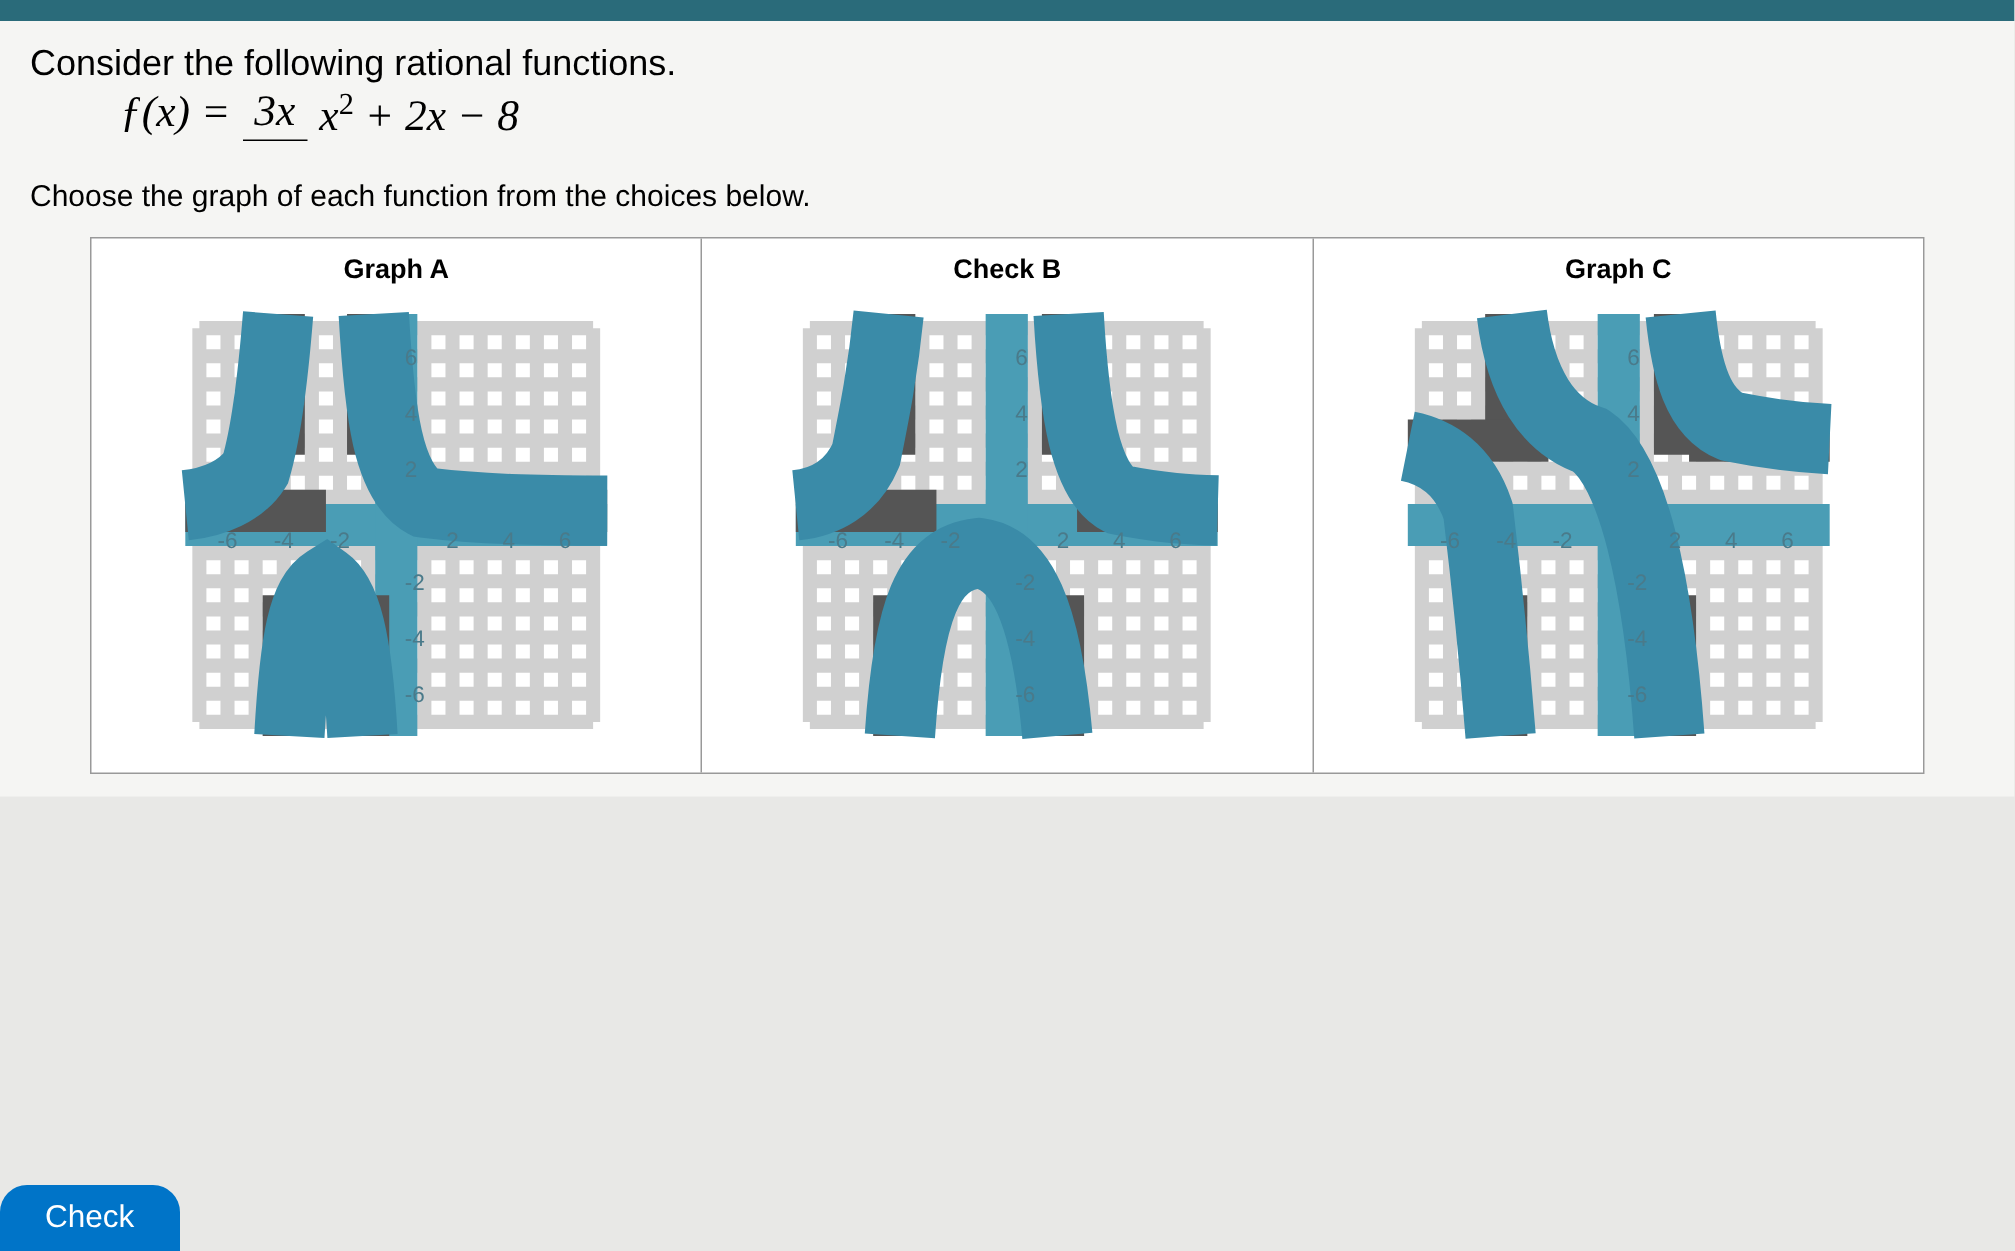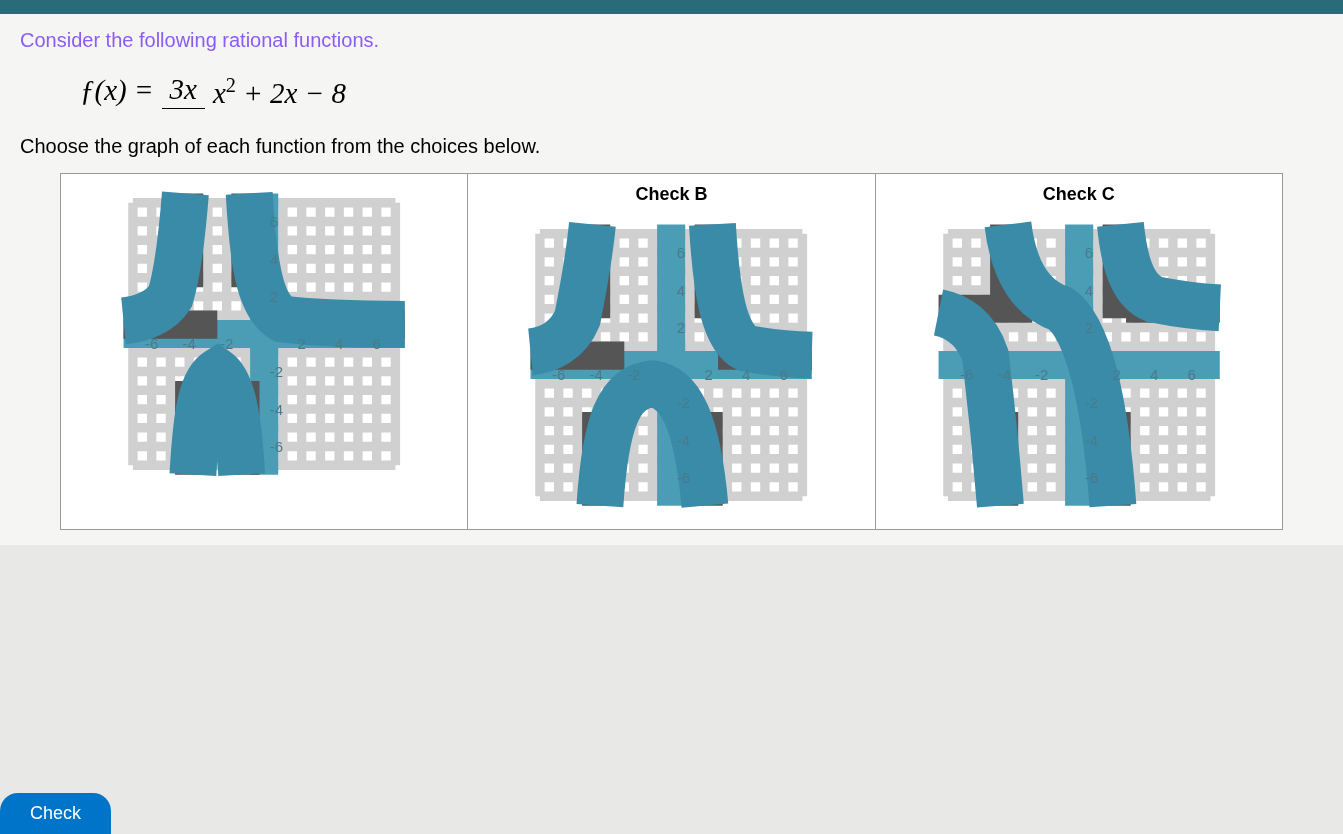--- a/index.html
+++ b/index.html
@@ -13,23 +13,22 @@
     .top-bar {
       background: #2a6b7a;
       height: 14px;
       width: 100%;
     }
     .content {
       padding: 15px 20px;
       background: #f5f5f3;
     }
     .instruction {
-      font-size: 20px;
-      color: #8b5cf6;
-      margin-bottom: 20px;
+      font-size: 24px;
+      color: #000000;
     }
     .equations {
       padding-left: 60px;
       margin-bottom: 25px;
     }
     .equation {
       display: flex;
       align-items: center;
       margin-bottom: 15px;
       font-family: 'Times New Roman', serif;
@@ -85,21 +84,21 @@
     }
     .check-btn {
       position: absolute;
       bottom: 0;
       left: 0;
       background: #0074c8;
       color: #fff;
       border: none;
       border-radius: 18px 18px 0 0;
       padding: 10px 30px;
-      font-size: 18px;
+      font-size: 21px;
       cursor: pointer;
     }
     .grid-line { stroke: #d0d0d0; stroke-width: 0.5; }
     .axis { stroke: #4a9db5; stroke-width: 1.5; }
     .curve { stroke: #3a8ba8; stroke-width: 2.5; fill: none; }
     .asymptote { stroke: #555; stroke-width: 1.5; stroke-dasharray: 5,5; fill:none;}
     .tick-label { font-size: 11px; fill: #4a7a8a; font-family: Arial; }
   </style>
 </head>
 <body>
@@ -118,20 +117,21 @@
         <span class="frac-den"><i>x</i><span class="sup">2</span> + 2<i>x</i> − 8</span>
       </span>
     </div>
   </div>
 
   <p class="sub-instruction">Choose the graph of each function from the choices below.</p>
 
   <div class="graphs-container">
 
     <div class="graph-panel">
+      <div class="graph-title">Graph A</div>
       <svg class="graph-svg" viewBox="-8 -8 16 16">
         <g transform="scale(1,-1)">
           <g>
             <line class="grid-line" x1="-7" y1="-7" x2="-7" y2="7"></line>
               <line class="grid-line" x1="-6" y1="-7" x2="-6" y2="7"></line>
               <line class="grid-line" x1="-5" y1="-7" x2="-5" y2="7"></line>
               <line class="grid-line" x1="-4" y1="-7" x2="-4" y2="7"></line>
               <line class="grid-line" x1="-3" y1="-7" x2="-3" y2="7"></line>
               <line class="grid-line" x1="-2" y1="-7" x2="-2" y2="7"></line>
               <line class="grid-line" x1="-1" y1="-7" x2="-1" y2="7"></line>
@@ -237,21 +237,21 @@
             <text x="0.3" y="-3.7" font-size="0.8">4</text>
             <text x="0.3" y="-1.7" font-size="0.8">2</text>
             <text x="0.3" y="2.3" font-size="0.8">-2</text>
             <text x="0.3" y="4.3" font-size="0.8">-4</text>
             <text x="0.3" y="6.3" font-size="0.8">-6</text>
         </g>
       </svg>
     </div>
 
     <div class="graph-panel">
-      <div class="graph-title">Check C</div>
+      <div class="graph-title">Graph C</div>
       <svg class="graph-svg" viewBox="-8 -8 16 16">
         <g transform="scale(1,-1)">
           <g>
             <line class="grid-line" x1="-7" y1="-7" x2="-7" y2="7"></line>
               <line class="grid-line" x1="-6" y1="-7" x2="-6" y2="7"></line>
               <line class="grid-line" x1="-5" y1="-7" x2="-5" y2="7"></line>
               <line class="grid-line" x1="-4" y1="-7" x2="-4" y2="7"></line>
               <line class="grid-line" x1="-3" y1="-7" x2="-3" y2="7"></line>
               <line class="grid-line" x1="-2" y1="-7" x2="-2" y2="7"></line>
               <line class="grid-line" x1="-1" y1="-7" x2="-1" y2="7"></line>

